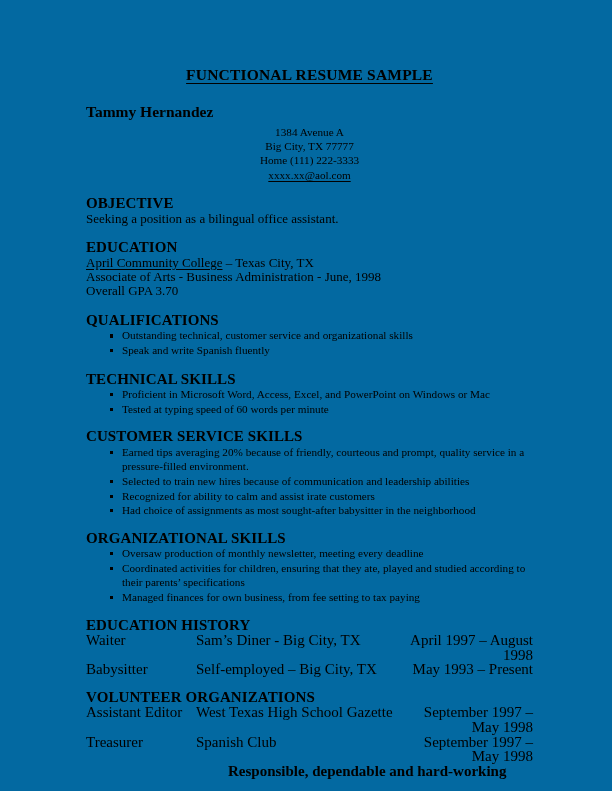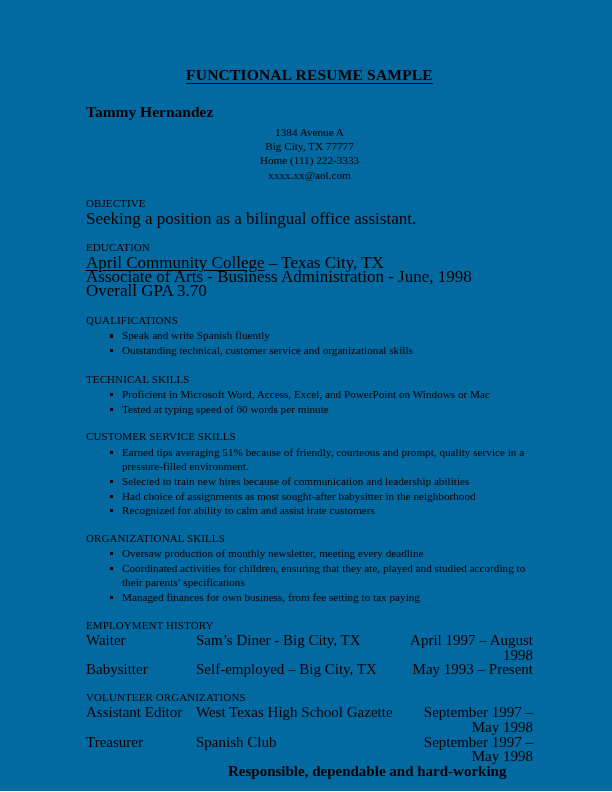--- a/index.html
+++ b/index.html
@@ -47,39 +47,40 @@
     margin: 0 0 3px 0;
     line-height: 1.2;
   }
   .cand-line {
     text-align: center;
     font-size: 11.2px;
     line-height: 14.4px;
     margin: 0;
   }
   .cand-line.email span {
+    text-decoration: underline;
     text-underline-offset: 2px;
   }
 
   
   .section {
     margin-top: 14px;
   }
   .section.tight {
     margin-top: 13px;
   }
   .sec-head {
-    font-weight: normal;
-    font-size: 11px;
+    font-weight: bold;
+    font-size: 15px;
     line-height: 14.5px;
     letter-spacing: 0.1px;
     margin: 0 0 1px 0;
   }
   .line {
-    font-size: 17px;
+    font-size: 13px;
     line-height: 14.4px;
     margin: 0;
   }
   .line u {
     text-decoration: underline;
     text-underline-offset: 2px;
   }
 
   
   .bullets {
@@ -156,54 +157,54 @@
     <div class="section">
       <div class="sec-head">EDUCATION</div>
       <div class="line"><u>April Community College</u><span> – Texas City, TX</span></div>
       <div class="line">Associate of Arts - Business Administration - June, 1998</div>
       <div class="line">Overall GPA 3.70</div>
     </div>
 
     <div class="section">
       <div class="sec-head">QUALIFICATIONS</div>
       <ul class="bullets">
+        <li>Outstanding technical, customer service and organizational skills</li>
         <li>Speak and write Spanish fluently</li>
-        <li>Outstanding technical, customer service and organizational skills</li>
       </ul>
     </div>
 
     <div class="section">
       <div class="sec-head">TECHNICAL SKILLS</div>
       <ul class="bullets">
         <li>Proficient in Microsoft Word, Access, Excel, and PowerPoint on Windows or Mac</li>
         <li>Tested at typing speed of 60 words per minute</li>
       </ul>
     </div>
 
     <div class="section tight">
       <div class="sec-head">CUSTOMER SERVICE SKILLS</div>
       <ul class="bullets">
-        <li>Earned tips averaging 51% because of friendly, courteous and prompt, quality service in a pressure-filled environment.</li>
+        <li>Earned tips averaging 20% because of friendly, courteous and prompt, quality service in a pressure-filled environment.</li>
         <li>Selected to train new hires because of communication and leadership abilities</li>
+        <li>Recognized for ability to calm and assist irate customers</li>
         <li>Had choice of assignments as most sought-after babysitter in the neighborhood</li>
-        <li>Recognized for ability to calm and assist irate customers</li>
       </ul>
     </div>
 
     <div class="section tight">
       <div class="sec-head">ORGANIZATIONAL SKILLS</div>
       <ul class="bullets">
         <li>Oversaw production of monthly newsletter, meeting every deadline</li>
         <li>Coordinated activities for children, ensuring that they ate, played and studied according to their parents’ specifications</li>
         <li>Managed finances for own business, from fee setting to tax paying</li>
       </ul>
     </div>
 
     <div class="section tight">
-      <div class="sec-head">EMPLOYMENT HISTORY</div>
+      <div class="sec-head">EDUCATION HISTORY</div>
       <table class="rowtable">
         <tbody>
           <tr>
             <td class="col-role">Waiter</td>
             <td class="col-org">Sam’s Diner - Big City, TX</td>
             <td class="col-dates">April 1997 – August 1998</td>
           </tr>
           <tr>
             <td class="col-role">Babysitter</td>
             <td class="col-org">Self-employed – Big City, TX</td>

